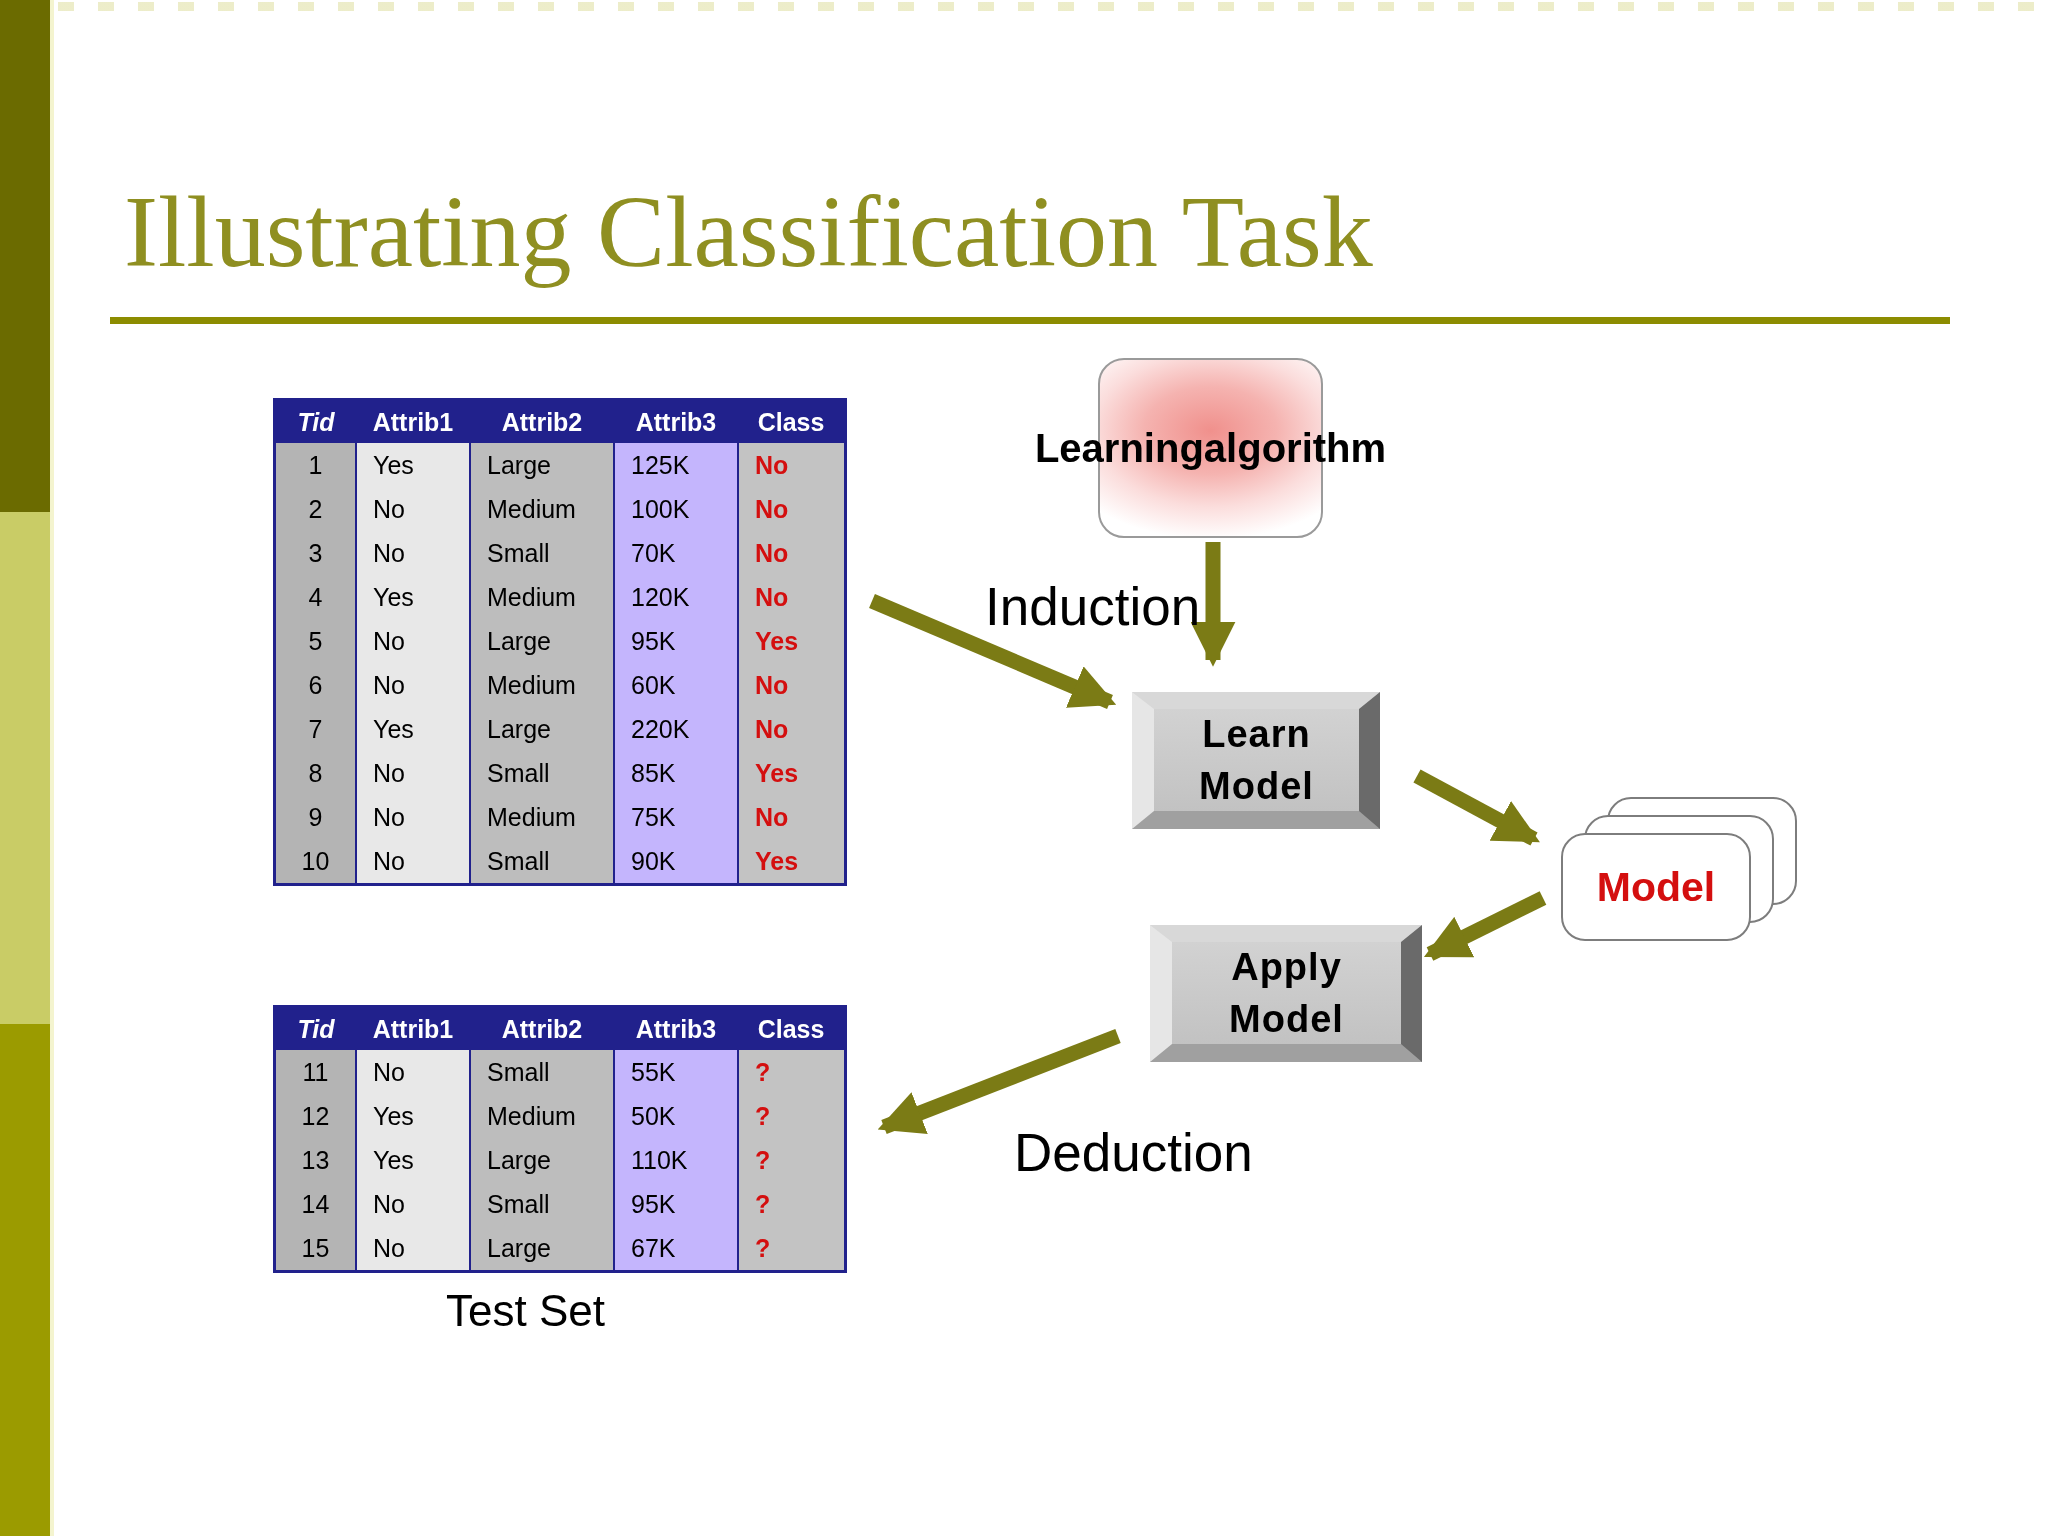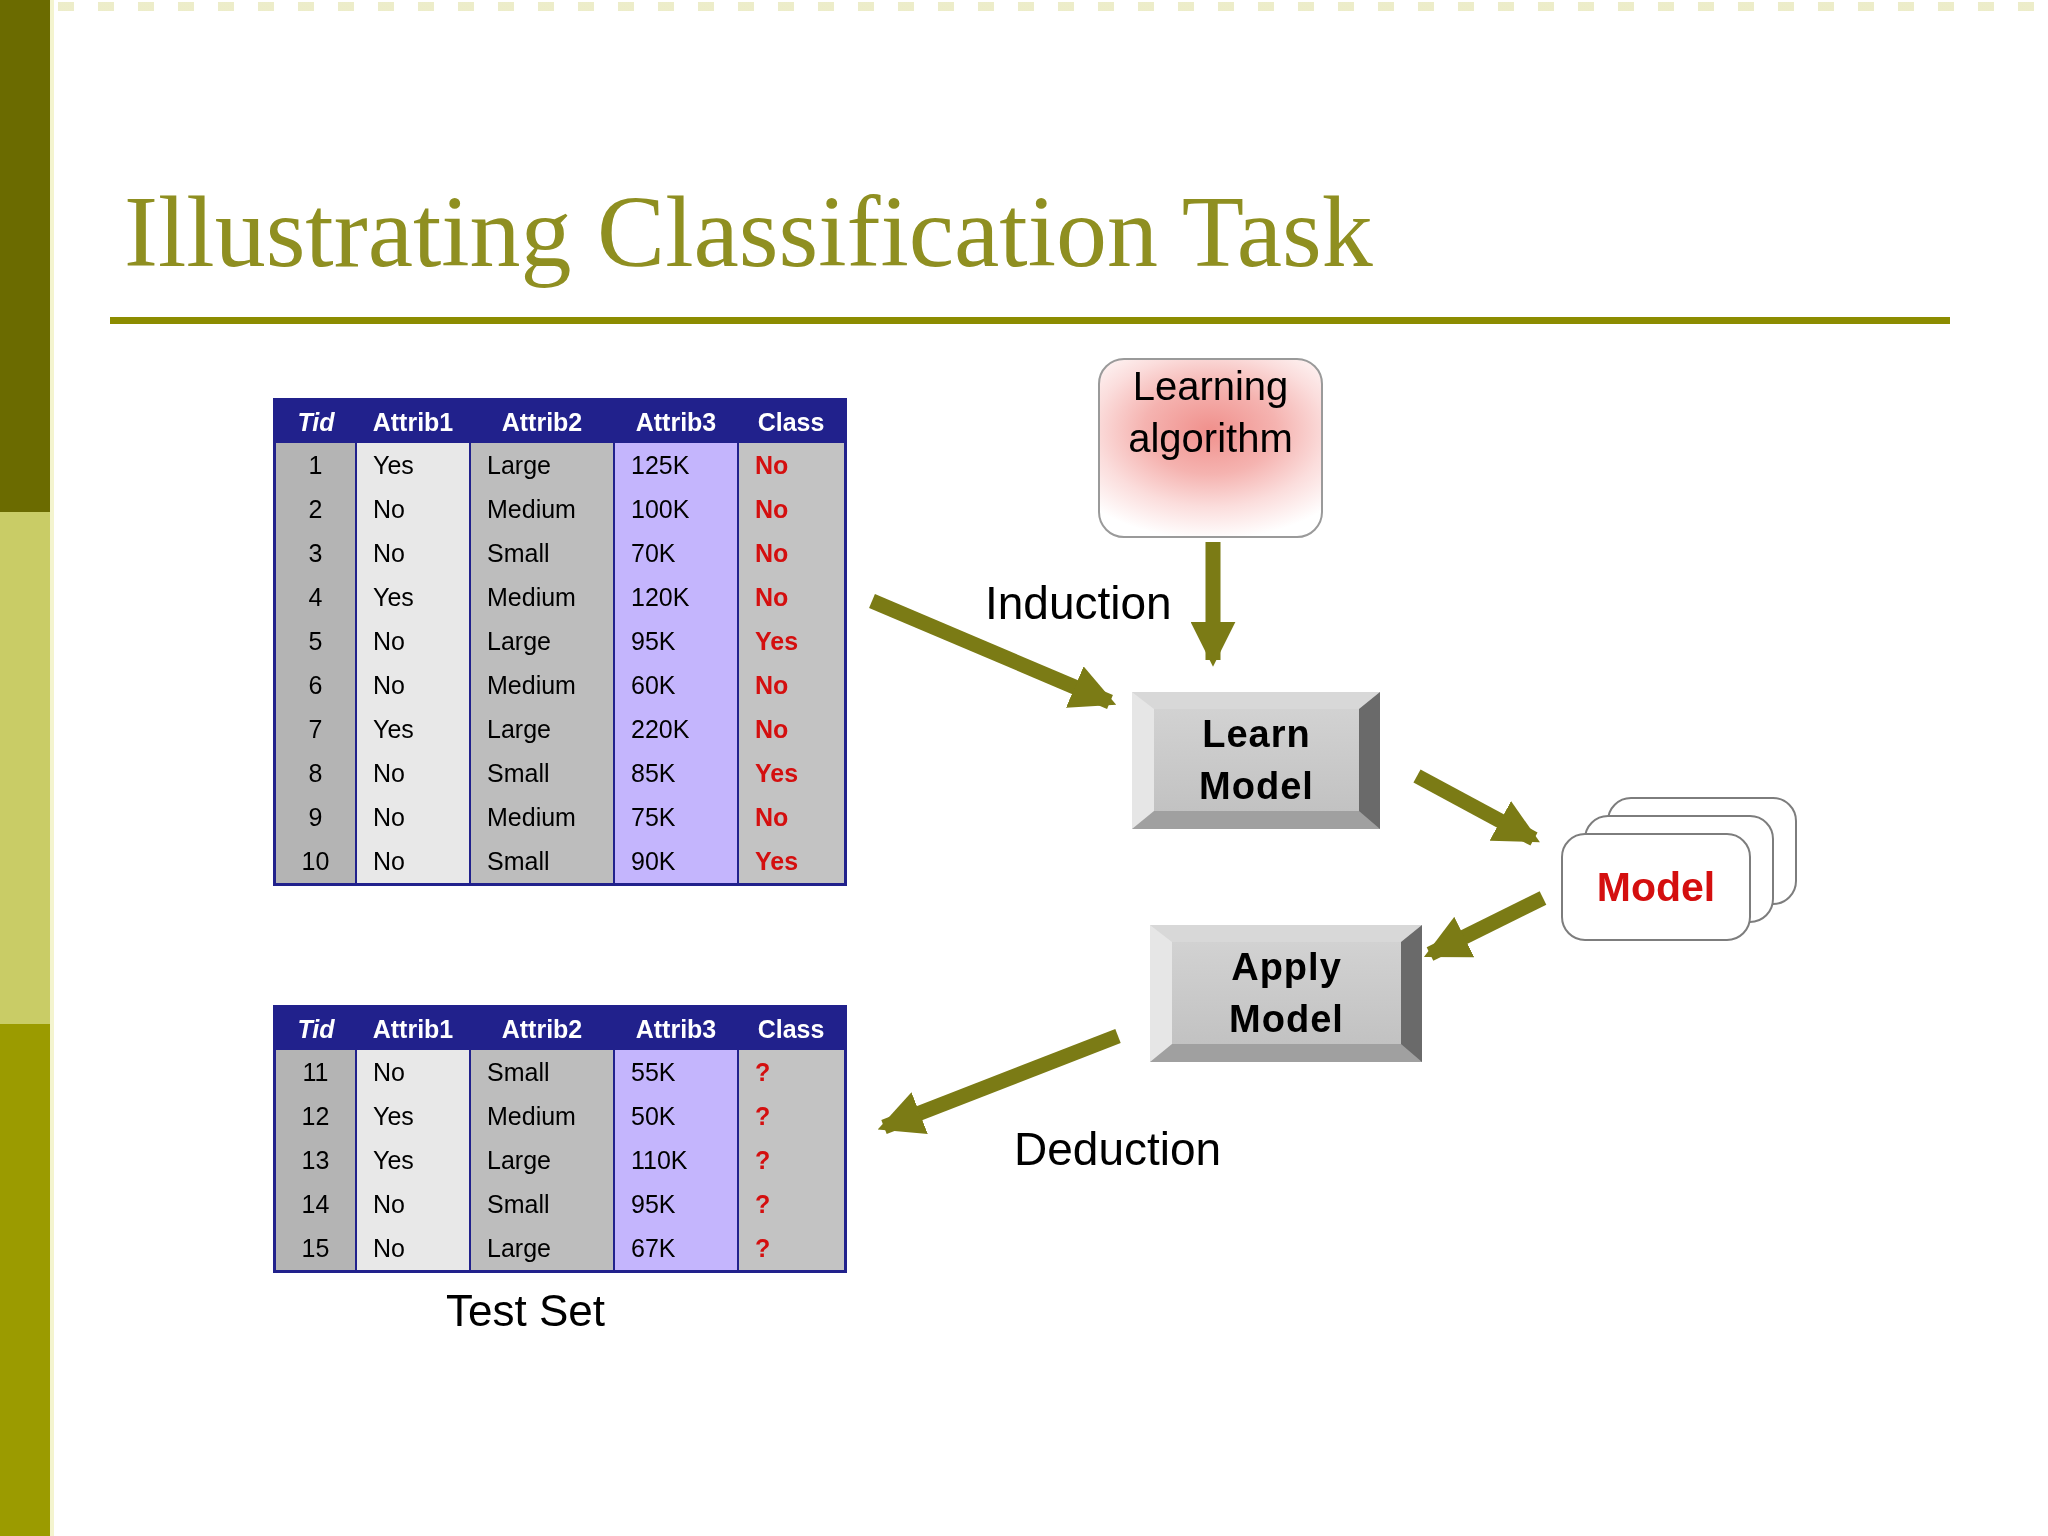--- a/index.html
+++ b/index.html
@@ -40,30 +40,30 @@
   table.dm th:nth-child(3),table.dm td:nth-child(3){width:126px;min-width:126px;}
   table.dm th:nth-child(4),table.dm td:nth-child(4){width:106px;min-width:106px;}
   table.dm th:nth-child(5),table.dm td:nth-child(5){width:89px;min-width:89px;margin-top:32px;}
   #training-table{left:273px;top:398px;}
   #test-table{left:273px;top:1005px;}
 
   .caption{position:absolute;font-size:44px;color:#000;text-align:center;width:559px;}
   #training-caption{left:258px;top:884px;}
   #test-caption{left:246px;top:1286px;}
 
-  .flow-label{position:absolute;font-size:46px;color:#000;white-space:nowrap;}
+  .flow-label{position:absolute;font-size:53px;color:#000;white-space:nowrap;}
   #induction-label{left:985px;top:576px;}
   #deduction-label{left:1014px;top:1122px;}
 
   
   .lbox{position:absolute;left:1098px;top:358px;width:225px;height:180px;box-sizing:border-box;
-        border:2px solid #9a9a9a;border-radius:26px;display:flex;flex-direction:column;
-        align-items:center;justify-content:flex-start;font-size:40px;line-height:52px;
+        border:2px solid #9a9a9a;border-radius:26px;display:flex;flex-direction:row;
+        align-items:center;justify-content:center;font-size:40px;line-height:52px;
         background:radial-gradient(ellipse 75% 62% at 50% 40%,
-                   #f0908c 0%,#f5b3b0 40%,#fbdddc 70%,#ffffff 100%);}
+                   #f0908c 0%,#f5b3b0 40%,#fbdddc 70%,#ffffff 100%);font-weight:bold;}
 
   
   .bevel{position:absolute;box-sizing:border-box;border-style:solid;
          border-width:17px 21px 18px 22px;
          border-color:#d8d8d8 #6a6a6a #a0a0a0 #e6e6e6;
          background:linear-gradient(180deg,#d2d2d2 0%,#c2c2c2 100%);
          display:flex;flex-direction:column;align-items:center;justify-content:center;
          font-weight:bold;font-size:38px;line-height:52px;letter-spacing:1px;color:#000;}
   #learn-model{left:1132px;top:673px;width:248px;height:137px;margin-top:19px;}
   #apply-model{left:1150px;top:925px;width:272px;height:137px;}

